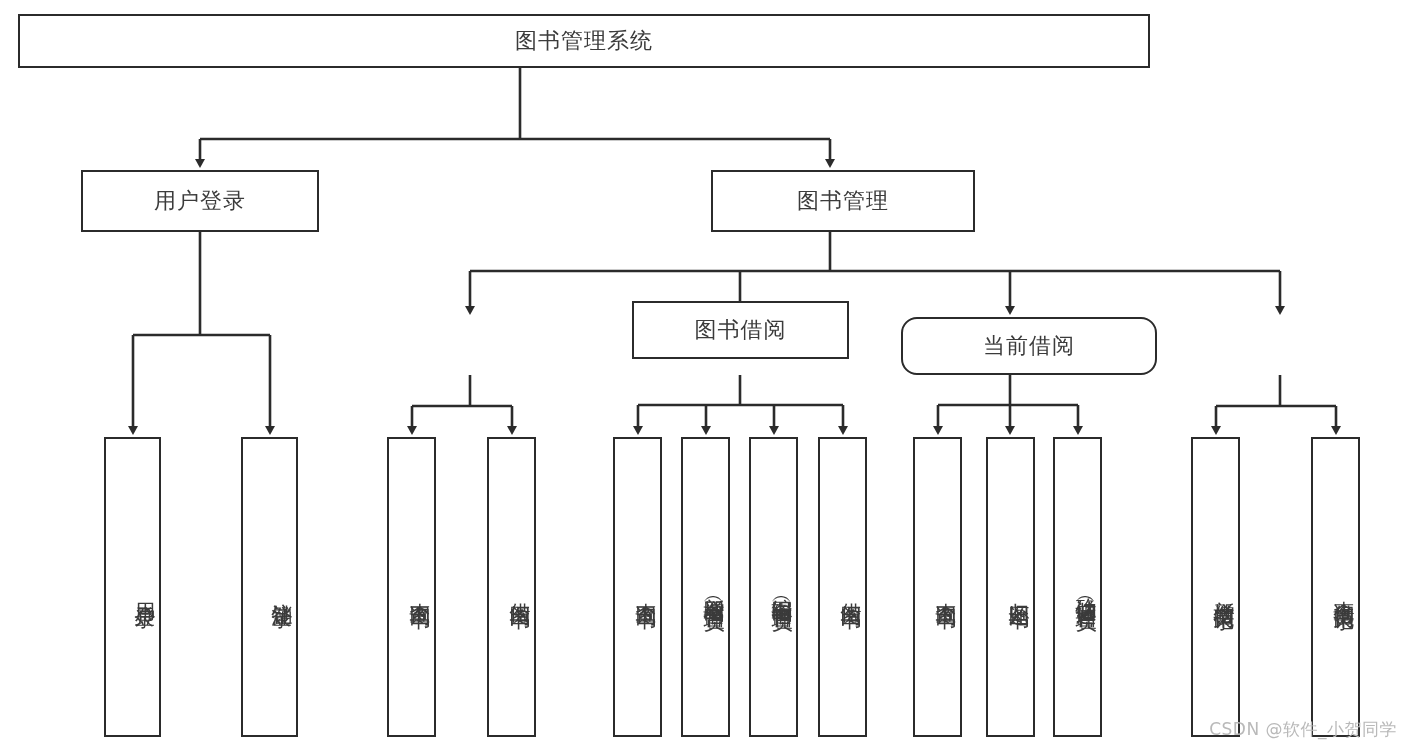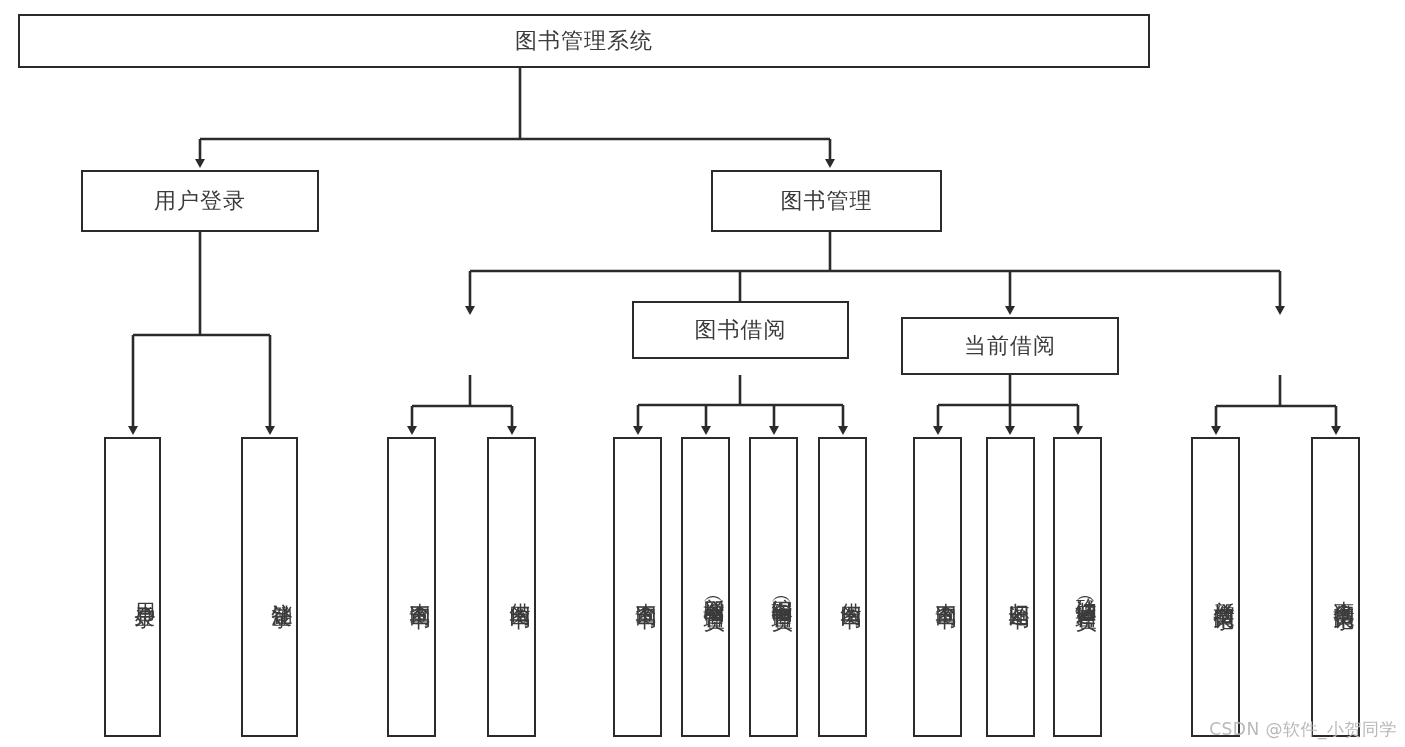--- a/index.html
+++ b/index.html
@@ -119,28 +119,28 @@
     </g>
   </svg>
 
   <div class="node horiz" style="left:2px; top:14px; width:1132px; height:54px;margin-left:16px;">
     <span class="nlabel">图书管理系统</span>
   </div>
 
   <div class="node horiz" style="left:81px; top:170px; width:238px; height:62px;">
     <span class="nlabel">用户登录</span>
   </div>
-  <div class="node horiz" style="left:711px; top:170px; width:231px; height:62px;">
+  <div class="node horiz" style="left:711px; top:170px; width:264px; height:62px;">
     <span class="nlabel">图书管理</span>
   </div>
 
   <div class="node horiz" style="left:632px; top:301px; width:217px; height:58px;">
     <span class="nlabel">图书借阅</span>
   </div>
-  <div class="node horiz" style="left:901px; top:317px; width:218px; height:58px;">
+  <div class="node horiz" style="left:901px; top:317px; width:256px; height:58px;border-radius:16px;">
     <span class="nlabel">当前借阅</span>
   </div>
 
   <div class="node vert" style="left:104px; top:437px; width:57px; height:300px;">
     <span class="nlabel">用户登录</span>
   </div>
   <div class="node vert" style="left:241px; top:437px; width:57px; height:300px;">
     <span class="nlabel">注销登录</span>
   </div>
 

